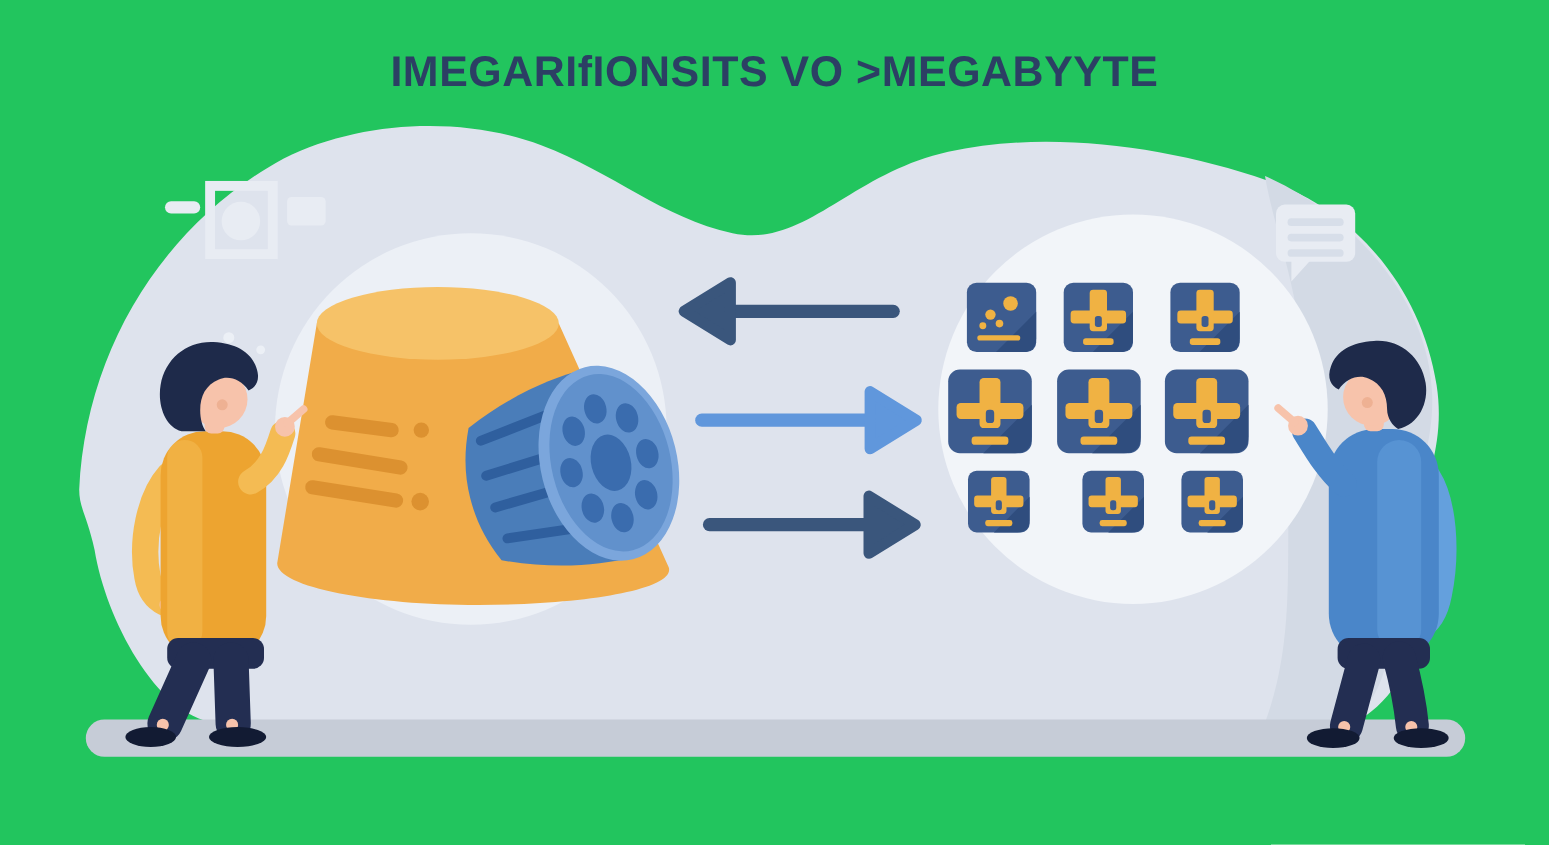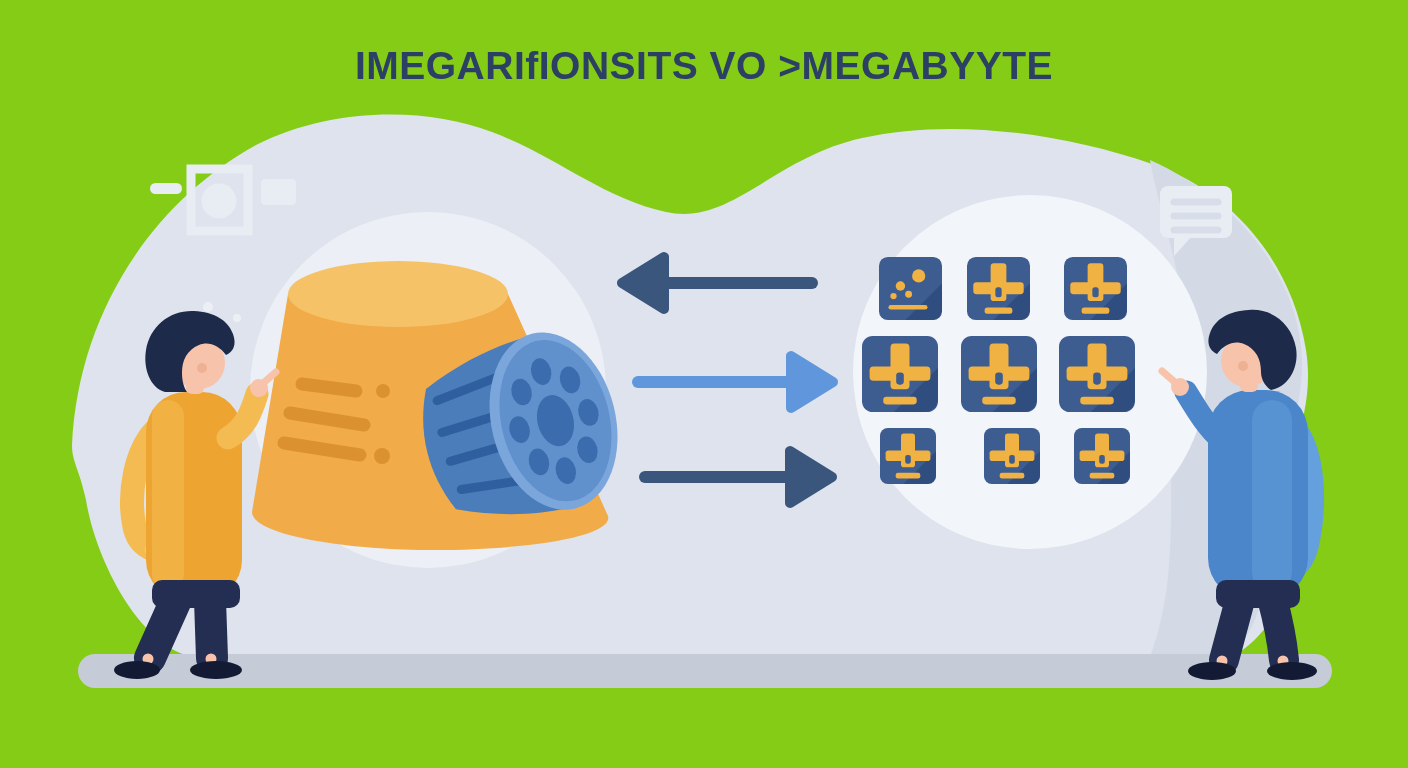--- a/index.html
+++ b/index.html
@@ -1,18 +1,18 @@
 <!DOCTYPE html>
 <html style="--background: #ffffff; --blob: #dee3ed; --blobDark: #d3dae5; --haloLeft: #ecf0f6; --haloRight: #f2f5f9; --titleNavy: #2c3f64; --arrowDark: #3a567c; --arrowLight: #6097dc; --tileBlue: #3d5c8f; --tileBlueDark: #2f4d7e; --accentYellow: #f0b243; --drumYellow: #f1ac49; --drumYellowLight: #f6c268; --drumDash: #dc9130; --reelBlue: #4a7db9; --reelBlueDark: #2f5f9e; --reelFace: #6191cc; --reelRim: #7ba6dc; --reelHole: #3a6cae; --skin: #f7c3ab; --skinShade: #eeb193; --hairNavy: #1e2a4a; --pantsNavy: #232e52; --shoeNavy: #121b33; --sweaterOrange: #eda430; --sweaterOrangeLight: #f4bb53; --sweaterBlue: #4a86c9; --sweaterBlueLight: #64a0dd; --ground: #c6ccd7; --decor: #e8ecf3; --decorLine: #d7dee9;"><head>
 <meta charset="utf-8">
 <style>
   html,body{margin:0;padding:0;background:#fff;}
   .canvas{
     position:relative;width:1408px;height:768px;overflow:hidden;
-    background:#84cc16;font-family:"Liberation Sans",sans-serif;
+    background:#22c55e;font-family:"Liberation Sans",sans-serif;
   }
   .title{
     position:absolute;top:44px;left:0;width:100%;margin:0;
     text-align:center;font-size:39px;font-weight:bold;
     letter-spacing:0.5px;color:var(--titleNavy,#2c3f64);
     font-family:"Liberation Sans",sans-serif;
   }
   #scene{position:absolute;left:0;top:0;width:1408px;height:768px;display:block;}
 </style>
 </head>

